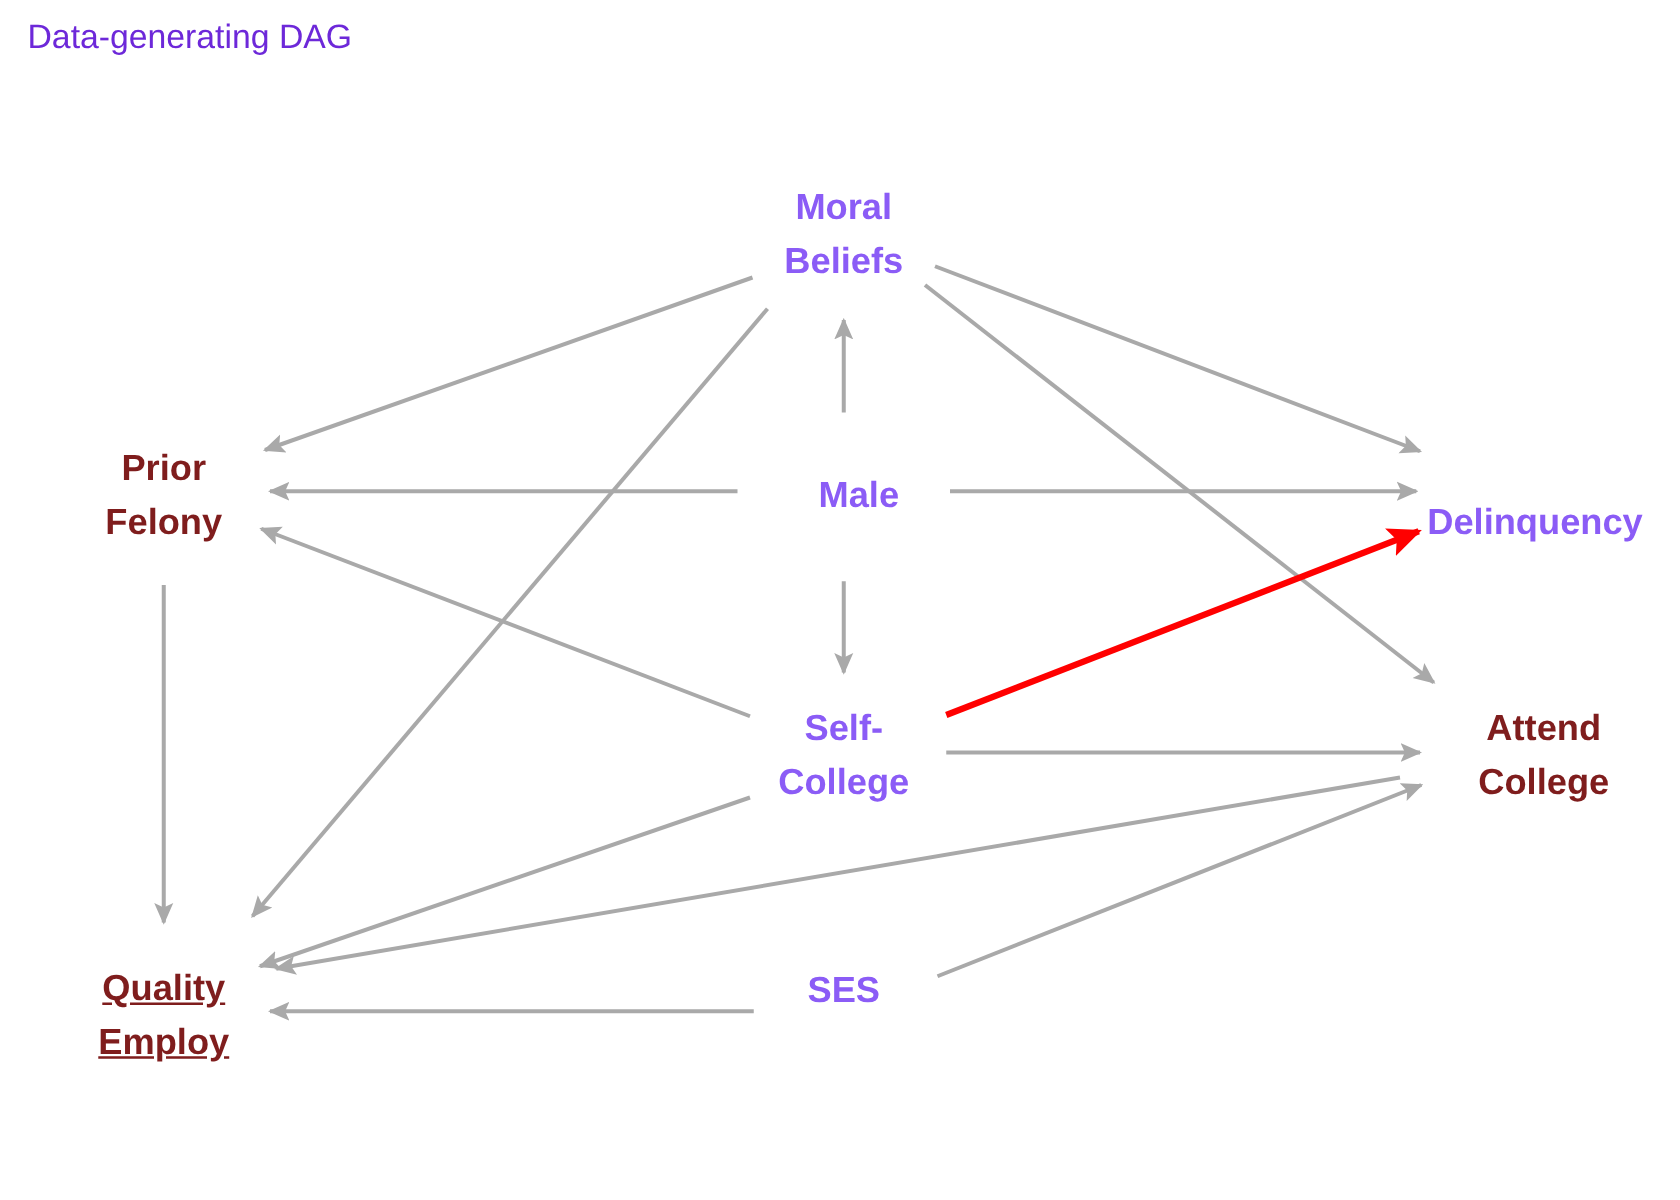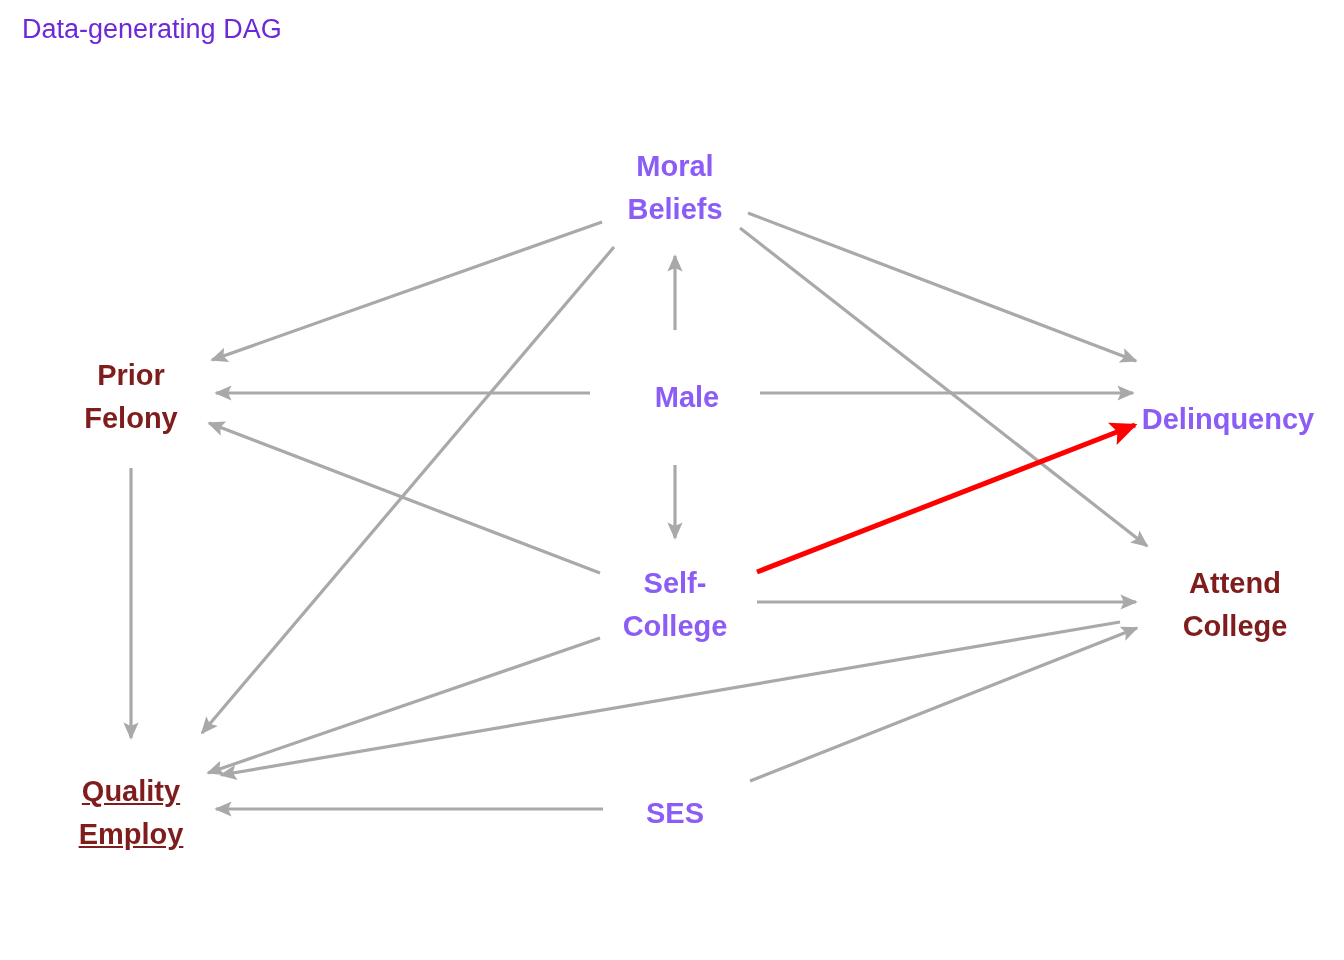--- a/index.html
+++ b/index.html
@@ -79,21 +79,21 @@
       <line x1="1120" y1="622" x2="221" y2="775" stroke="#A9A9A9" stroke-width="3.2" marker-end="url(#arrow-gray)"></line>
     </g>
 </svg>
 
 <div id="node-layer">
     <div class="node node-exposure" style="left: 675px; top: 188px;">Moral
 Beliefs</div>
     <div class="node node-exposure" style="left: 675px; top: 397px; margin-left: 12px;">Male</div>
     <div class="node node-exposure" style="left: 675px; top: 605px;">Self-
 College</div>
-    <div class="node node-exposure" style="left: 675px; top: 813px;">SES</div>
+    <div class="node node-exposure" style="left: 675px; top: 793px;">SES</div>
     <div class="node node-other" style="left: 131px; top: 397px;">Prior
 Felony</div>
     <div class="node node-other" style="left: 131px; top: 813px; text-decoration: underline;">Quality
 Employ</div>
     <div class="node node-exposure" style="left: 1228px; top: 419px;">Delinquency</div>
     <div class="node node-other" style="left: 1219px; top: 605px; margin-left: 16px;">Attend
 College</div>
   </div>
 
 </body></html>

